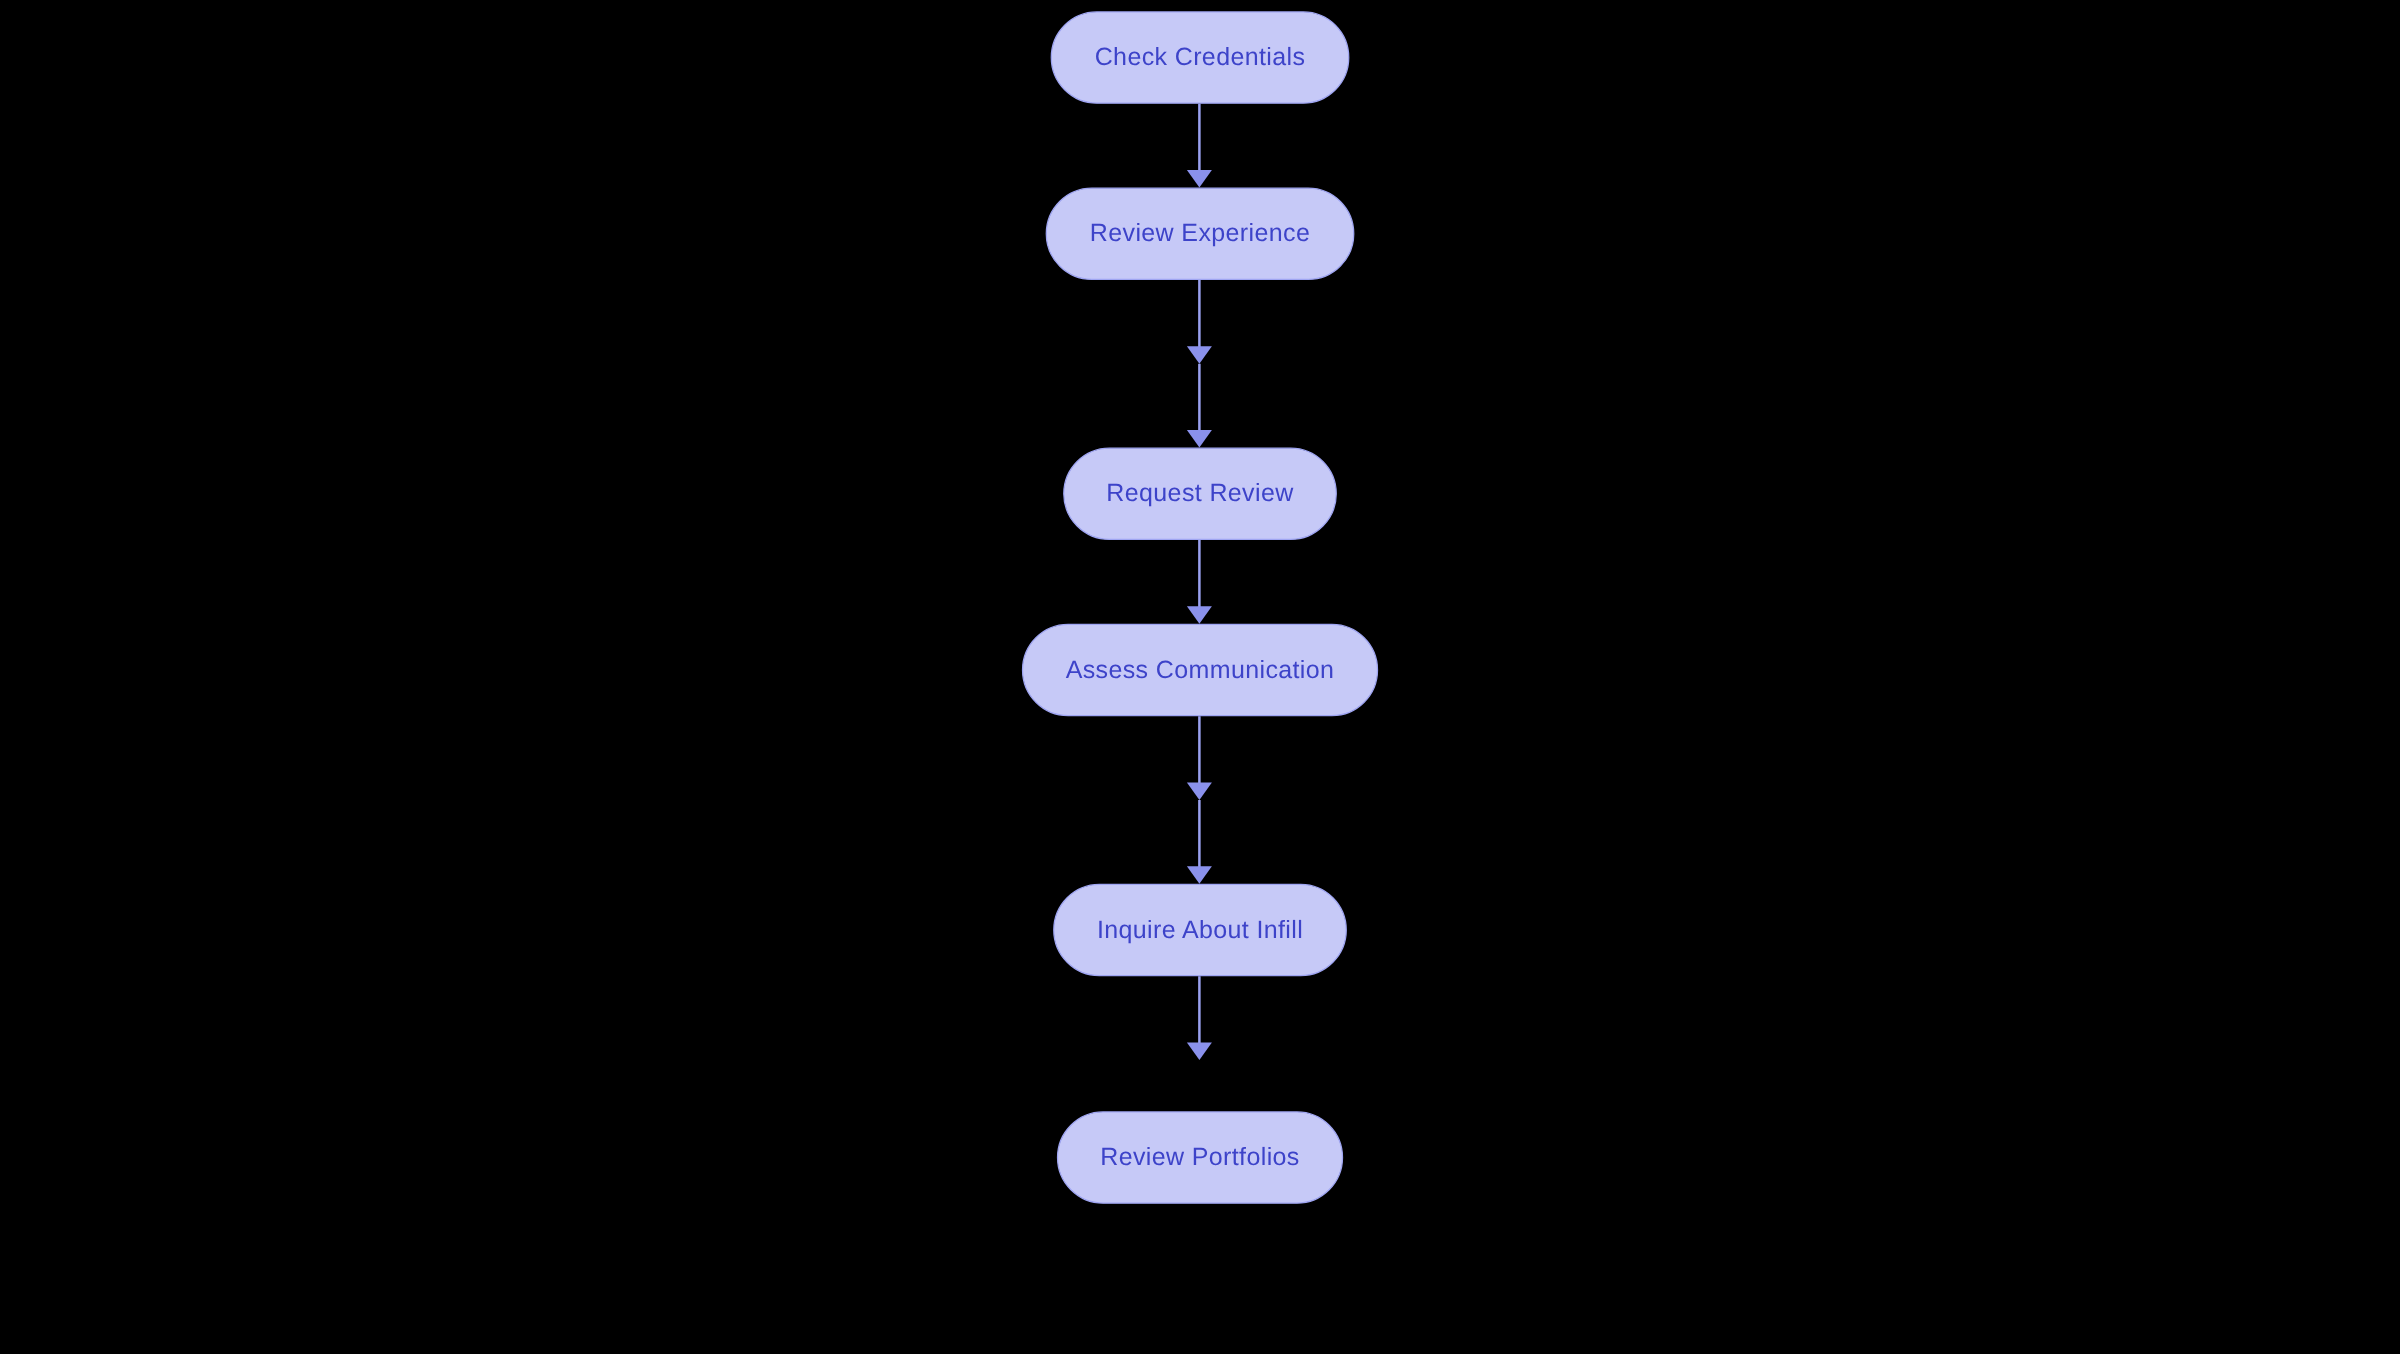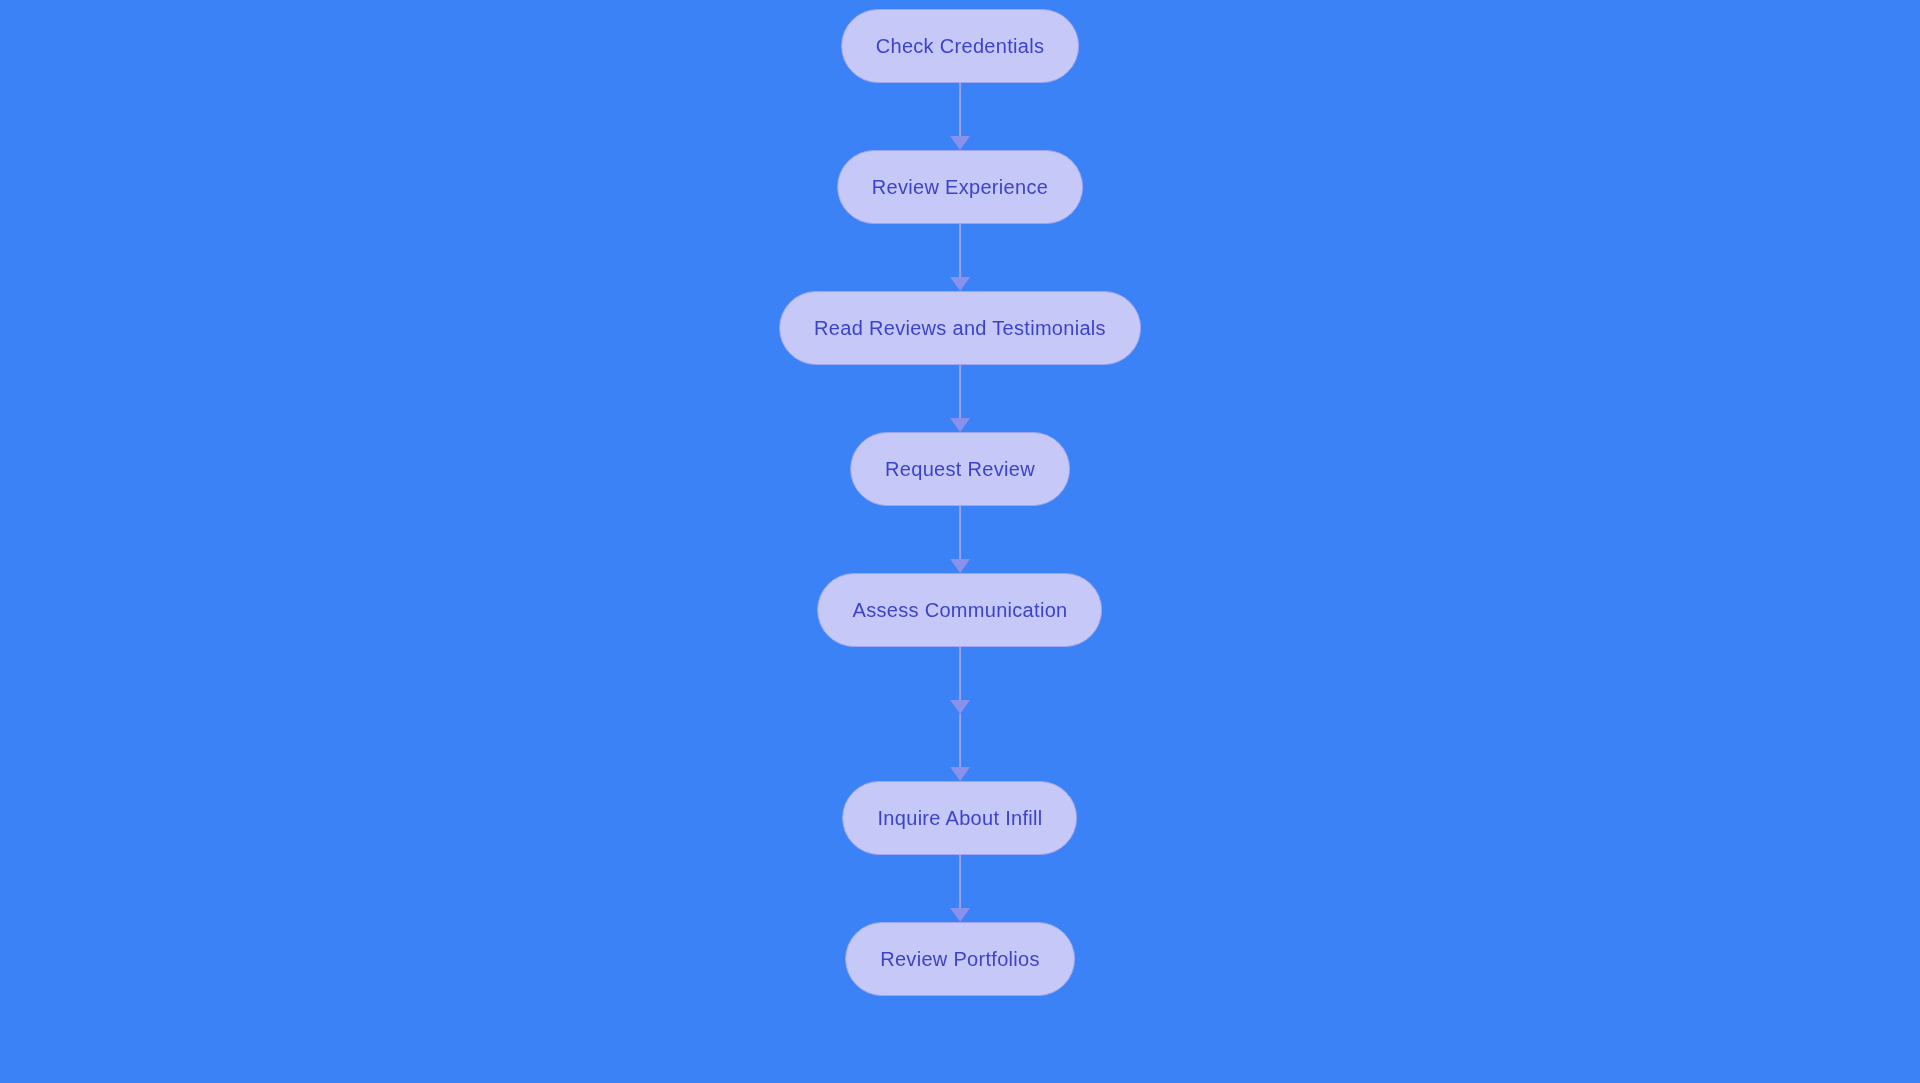--- a/index.html
+++ b/index.html
@@ -4,21 +4,21 @@
 <style>
   html, body {
     margin: 0;
     padding: 0;
     background: #ffffff;
   }
   .canvas {
     position: relative;
     width: 1920px;
     height: 1083px;
-    background: #3b82f6;
+    background: #000000;
     overflow: hidden;
     font-family: "Liberation Sans", sans-serif;
   }
   .column {
     position: absolute;
     top: 9px;
     left: 960px;
     transform: translateX(-50%);
     display: flex;
     flex-direction: column;
@@ -41,21 +41,21 @@
     font-size: 20px;
     letter-spacing: 0.3px;
   }
   .n1 { min-width: 210px; }
   .n2 { min-width: 210px; text-align: center; }
   .n3 { min-width: 318px; }
   .n4 { min-width: 188px; }
   .n5 { min-width: 254px; }
   .n6 { min-width: 230px; }
   .n7 { min-width: 204px; }
-  .n8 { min-width: 198px; }
+  .n8 { min-width: 198px; margin-top: 41px; }
   .arrow {
     height: 67px;
     display: flex;
     flex-direction: column;
     align-items: center;
   }
   .arrow-line {
     width: 2px;
     flex: 1;
     background: var(--arrow-line, #9aa1f0);
@@ -86,23 +86,20 @@
 
     <div class="node n2">
       <span class="node-label">Review Experience</span>
     </div>
 
     <div class="arrow">
       <div class="arrow-line"></div>
       <div class="arrow-head"></div>
     </div>
 
-    <div class="node n3">
-      <span class="node-label">Read Reviews and Testimonials</span>
-    </div>
 
     <div class="arrow">
       <div class="arrow-line"></div>
       <div class="arrow-head"></div>
     </div>
 
     <div class="node n4">
       <span class="node-label">Request Review</span>
     </div>
 

